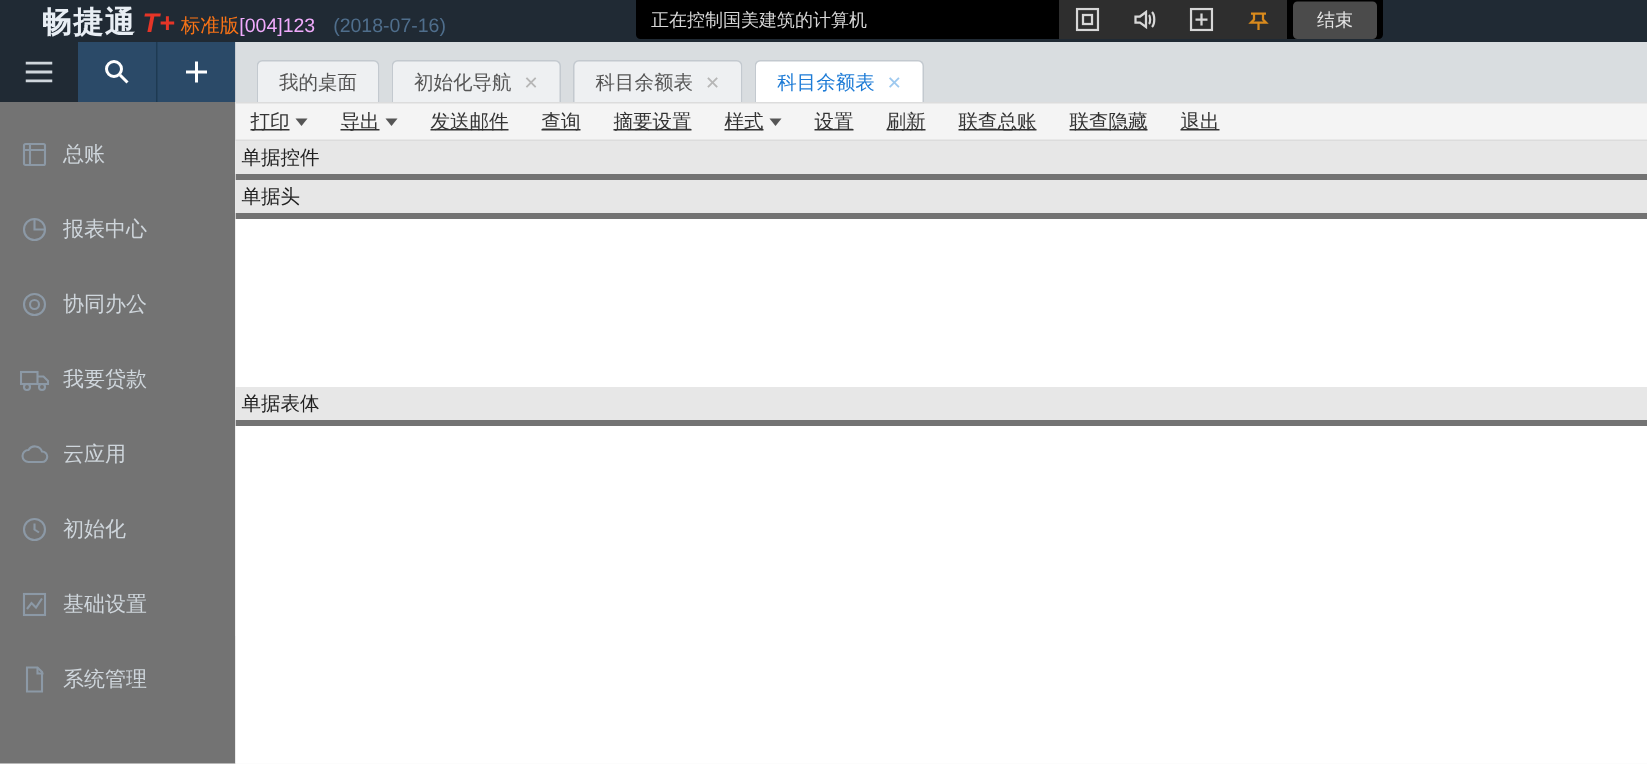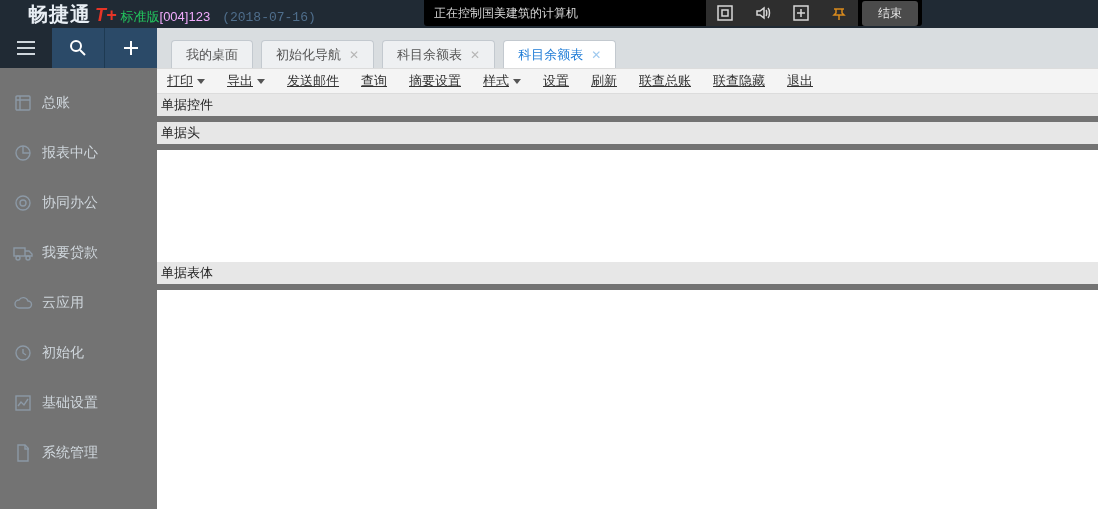--- a/index.html
+++ b/index.html
@@ -28,23 +28,23 @@
     align-items: center;
     justify-content: center;
     color: #da3b2a;
   }
   .brand {
     display: flex;
     align-items: baseline;
   }
   .brand-name  { color: #e8eef4; font-size: 20px; font-weight: 600; letter-spacing: 1px; }
   .brand-logo  { color: #e53527; font-weight: 900; font-style: italic; font-size: 18px; margin: 0 2px 0 4px; }
-  .brand-edition { color: #22c55e; font-size: 13px; margin-left: 2px; }
+  .brand-edition { color: #f97316; font-size: 13px; margin-left: 2px; }
   .brand-org   { color: #f0abfc; font-size: 13px; margin-left: 0; }
-  .brand-date  { color: #4f6e8c; font-size: 13px; margin-left: 12px; font-family: Liberation Mono, monospace; }
+  .brand-date  { color: #4f6e8c; font-size: 13px; margin-left: 12px; }
 
   
   .remote-bar {
     position: absolute;
     top: 0;
     left: 424px;
     width: 498px;
     height: 26px;
     background: #000;
     display: flex;
@@ -191,21 +191,21 @@
     width: 0; height: 0;
     border-left: 4px solid transparent;
     border-right: 4px solid transparent;
     border-top: 5px solid #555;
   }
 
   
   .content { flex: 1; background: #fff; overflow: hidden; position: relative; }
   .section-title {
     background: #e7e7e7;
-    border-bottom: 6px solid #737373;
+    border-bottom: 4px solid #737373;
     padding: 2px 4px;
     font-size: 13px;
     color: #222;
   }
   .section-body { background: #fff; }
   .sec1 .section-body { height: 0; }
   .sec2 .section-body { height: 112px; }
   .sec3 .section-body { height: 140px; }
   .sec4 .section-body { height: 55px; }
 

